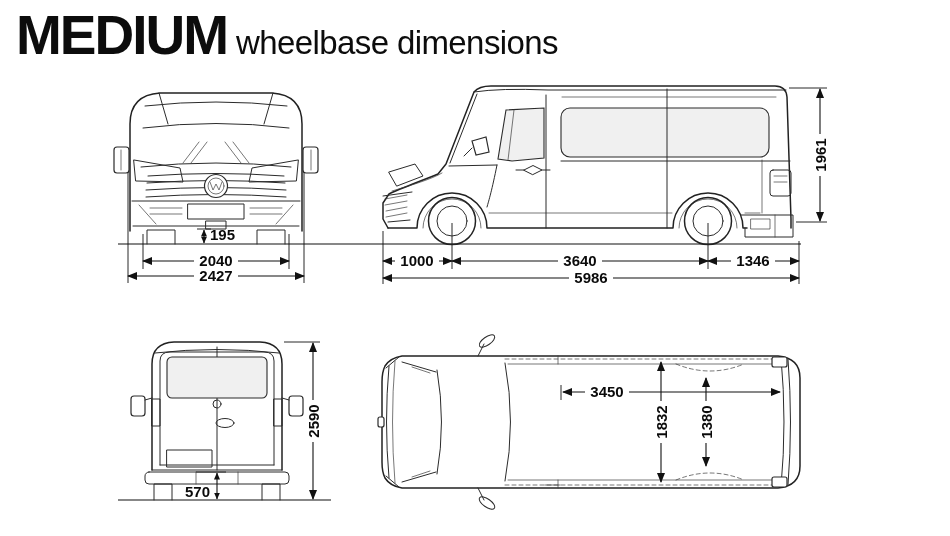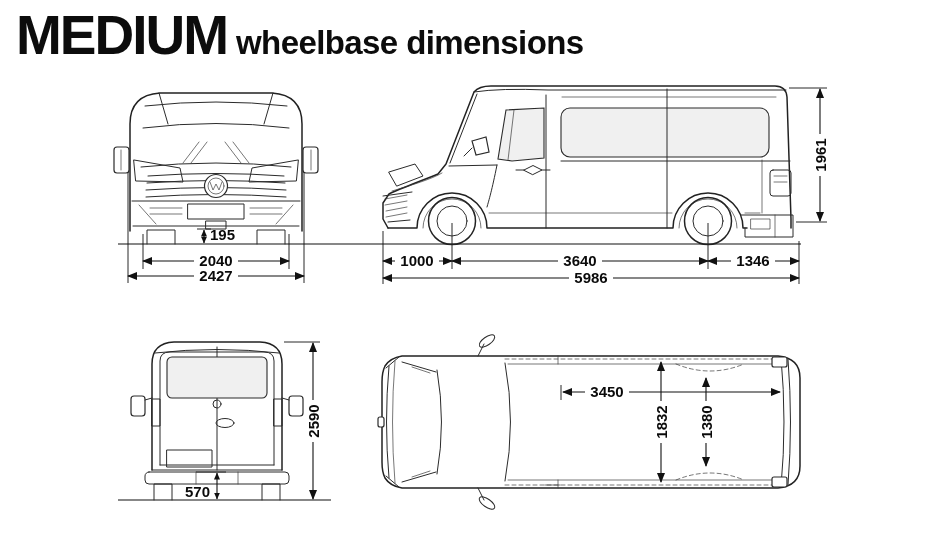--- a/index.html
+++ b/index.html
@@ -1,19 +1,19 @@
 <!DOCTYPE html>
 <html><head>
 <meta charset="utf-8">
 <style>
   html,body{margin:0;padding:0;background:#fff;width:950px;height:536px;overflow:hidden;}
   .stage{position:relative;width:950px;height:536px;background:#fff;font-family:"Liberation Sans",sans-serif;}
   .titlebar{position:absolute;left:16px;top:8px;display:flex;align-items:baseline;color:#0c0c0c;white-space:nowrap;}
   .t1{font-size:55px;font-weight:bold;letter-spacing:-2px;line-height:1;}
-  .t2{font-size:33px;font-weight:bold;letter-spacing:-0.6px;margin-left:9px;line-height:1;}
+  .t2{font-size:33px;font-weight:normal;letter-spacing:-0.6px;margin-left:9px;line-height:1;}
   svg{position:absolute;left:0;top:0;}
   .o{fill:none;stroke:#222;stroke-width:1.5;stroke-linejoin:round;stroke-linecap:round;}
   .d{fill:none;stroke:#2b2b2b;stroke-width:1;stroke-linejoin:round;stroke-linecap:round;}
   .t{fill:none;stroke:#3c3c3c;stroke-width:0.7;stroke-linejoin:round;stroke-linecap:round;}
   .w{fill:#f0f0f0;stroke:#2b2b2b;stroke-width:1.1;}
   .wh{fill:#fff;stroke:#2b2b2b;stroke-width:1.2;}
   .dim{stroke:#111;stroke-width:1.1;fill:none;}
   .ext{stroke:#111;stroke-width:0.9;fill:none;}
   .gnd{stroke:#111;stroke-width:1.1;fill:none;}
   .bg{fill:#fff;stroke:none;}

